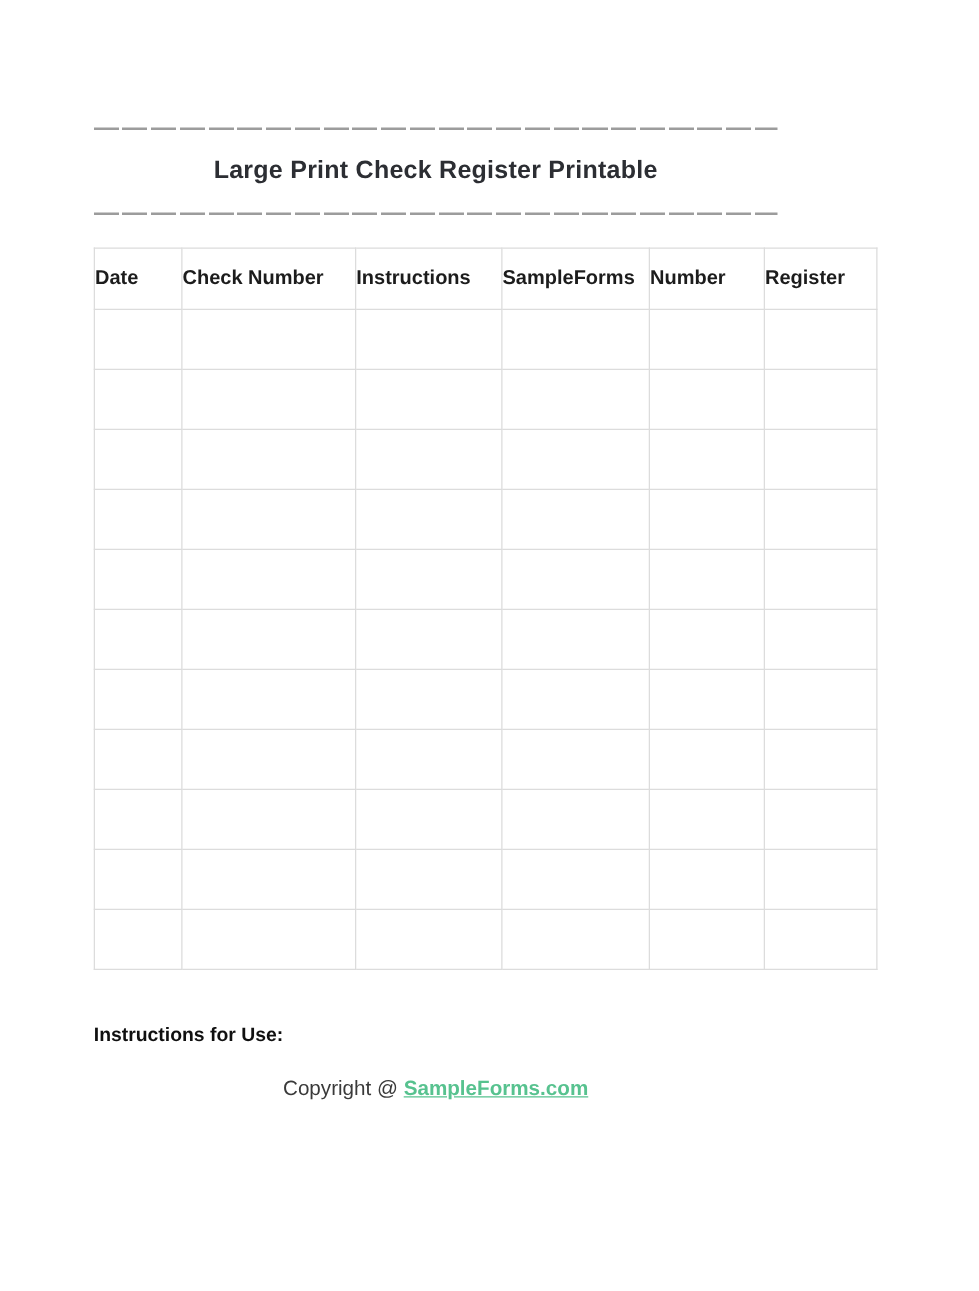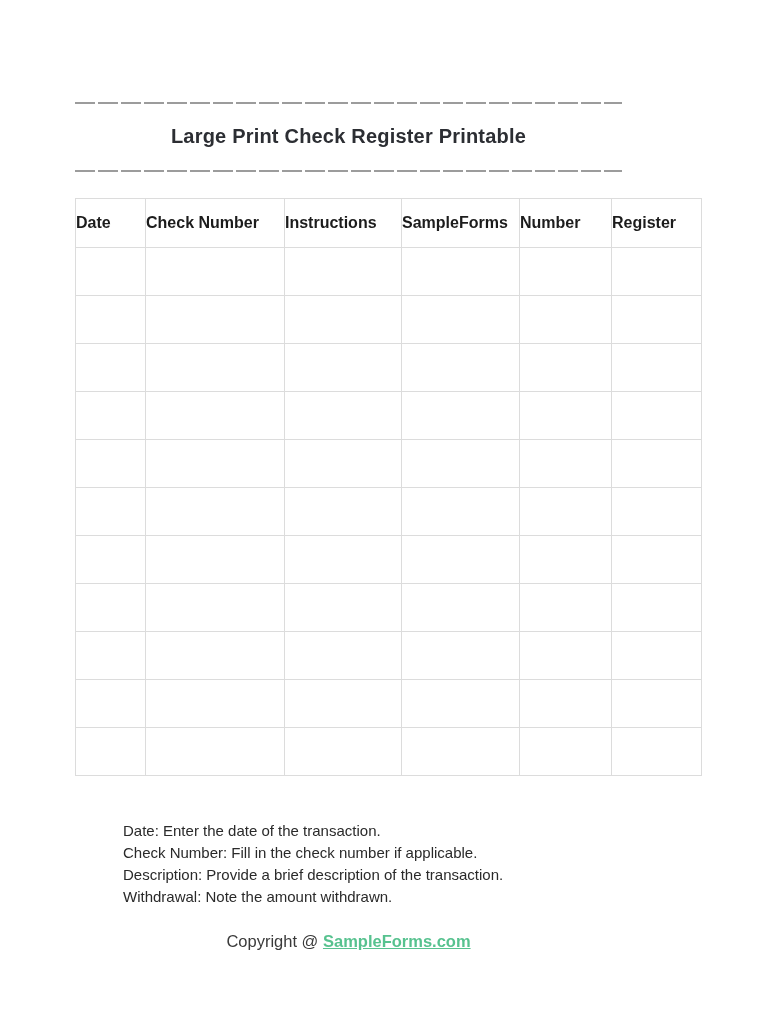--- a/index.html
+++ b/index.html
@@ -203,26 +203,21 @@
             <td></td>
             <td></td>
             <td></td>
             <td></td>
             <td></td>
           </tr>
         </tbody>
     </table>
 
     <div class="instructions">
-      <div class="instructions-list">
-        <div>Date: Enter the date of the transaction.</div>
-        <div>Check Number: Fill in the check number if applicable.</div>
-        <div>Description: Provide a brief description of the transaction.</div>
-        <div>Withdrawal: Note the amount withdrawn.</div>
-      </div>
+      <div class="instructions-heading">Instructions for Use:</div>
     </div>
 
     <div class="footer">
       <span>Copyright @ </span><a href="#" style="color: rgb(87, 194, 143);">SampleForms.com</a>
     </div>
 
   </div>
 </div>
 
 </body></html>

